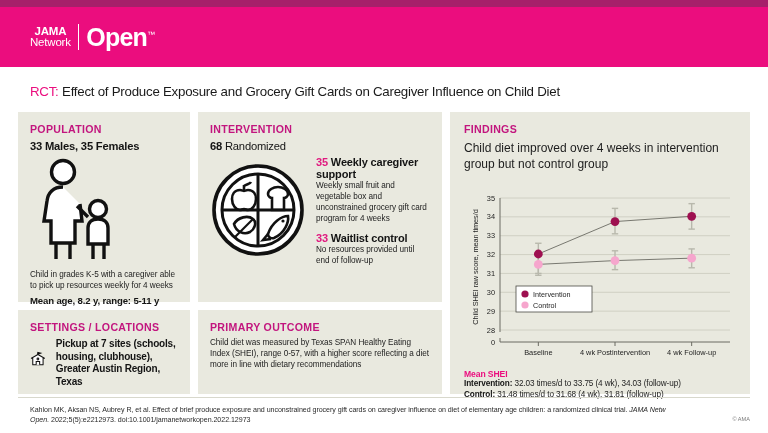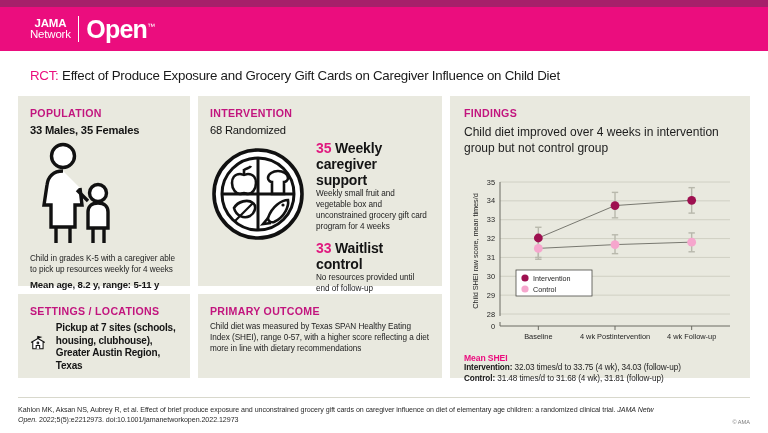--- a/index.html
+++ b/index.html
@@ -7,21 +7,21 @@
     width: 768px; height: 433px;
     background: #ffffff;
     font-family: "Liberation Sans", sans-serif;
     overflow: hidden;
     position: relative;
   }
   .page { width: 768px; height: 433px; position: relative; background: #fff; }
 
   
   .brandbar-top { height: 7px; background: #a6206a; }
-  .brandbar { height: 44px; background: #eb0d7e; display: flex; align-items: center; padding-left: 30px; }
+  .brandbar { height: 60px; background: #eb0d7e; display: flex; align-items: center; padding-left: 30px; }
   .logo { display: flex; align-items: center; color: #fff; }
   .logo-jama { display: flex; flex-direction: column; align-items: center; line-height: 0.95; padding-right: 7px; }
   .logo-jama .l1 { font-size: 11.5px; font-weight: bold; letter-spacing: -0.2px; }
   .logo-jama .l2 { font-size: 11.5px; font-weight: normal; letter-spacing: -0.2px; }
   .logo-div { width: 1.5px; height: 26px; background: #fff; }
   .logo-open { font-size: 25px; font-weight: bold; letter-spacing: -0.8px; padding-left: 7px; }
   .logo-tm { font-size: 8px; vertical-align: super; font-weight: normal; }
 
   
   .title-row { padding: 17px 30px 13px 30px; }
@@ -33,40 +33,40 @@
   .col-left { width: 172px; display: flex; flex-direction: column; gap: 8px; }
   .col-mid { width: 244px; display: flex; flex-direction: column; gap: 8px; }
   .col-right { width: 300px; display: flex; flex-direction: column; }
 
   .panel { background: #e9e9df; padding: 11px 12px 12px 12px; }
   .panel-head {
     color: #c2157e; font-size: 10.6px; font-weight: bold;
     letter-spacing: 0.3px; margin-bottom: 5px;
   }
   .stat { font-size: 11.2px; font-weight: bold; color: #141414; letter-spacing: -0.2px; }
-  .stat .num { font-weight: normal; }
+  .stat .num { font-weight: bold; }
   .body-text { font-size: 8.2px; color: #1d1d1d; line-height: 1.32; letter-spacing: -0.05px; }
   .body-bold { font-size: 9.6px; font-weight: bold; color: #141414; letter-spacing: -0.15px; margin-top: 3px; }
 
   
   .pop-panel { height: 190px; position: relative; }
   .pop-icon { display: flex; justify-content: flex-start; padding: 6px 0 4px 6px; }
   .pop-note { margin-top: 4px; }
 
   
   .set-panel { height: 84px; }
   .set-row { display: flex; align-items: flex-start; gap: 10px; margin-top: 4px; }
   .set-text { font-size: 10px; font-weight: bold; color: #141414; line-height: 1.25; letter-spacing: -0.2px; }
 
   
   .int-panel { height: 190px; }
   .int-body { display: flex; gap: 10px; margin-top: 4px; }
   .int-icon { flex: 0 0 auto; padding-top: 6px; }
   .int-arms { flex: 1; }
-  .arm-title { font-size: 14px; font-weight: bold; color: #141414; letter-spacing: -0.15px; margin-bottom: 1px; }
+  .arm-title { font-size: 11px; font-weight: bold; color: #141414; letter-spacing: -0.15px; margin-bottom: 1px; }
   .arm-title .n { color: #e0197f; }
   .arm-desc { font-size: 8.2px; color: #1d1d1d; line-height: 1.33; letter-spacing: -0.05px; }
   .arm-gap { height: 7px; }
 
   
   .out-panel { height: 84px; }
 
   
   .find-panel { height: 282px; padding: 11px 14px 10px 14px; }
   .find-sub { font-size: 12px; color: #1d1d1d; line-height: 1.35; margin-bottom: 18px; }
@@ -83,21 +83,21 @@
 
   
   .mean-block { margin-top: 7px; }
   .mean-head { color: #eb0d7e; font-size: 8.6px; font-weight: bold; letter-spacing: -0.1px; }
   .mean-line { font-size: 8.2px; color: #1d1d1d; line-height: 1.3; letter-spacing: -0.1px; }
   .mean-line b { color: #141414; }
 
   
   .footer { position: absolute; left: 0; bottom: 0; width: 768px; padding: 0 18px 8px 18px; }
   .foot-rule { height: 1px; background: #d8d8cc; margin-bottom: 7px; }
-  .foot-row { display: flex; align-items: flex-end; justify-content: space-between; }
+  .foot-row { display: flex; align-items: center; justify-content: space-between; margin-left: 12px; }
   .citation { font-size: 7.1px; color: #2a2a2a; line-height: 1.42; max-width: 640px; letter-spacing: -0.05px; }
   .citation i { font-style: italic; }
   .copyright { font-size: 5.6px; color: #7a7a7a; padding-top: 8px; white-space: nowrap; }
 </style>
 </head>
 <body>
 
 <div class="page">
 
   <div class="brandbar-top"></div>

